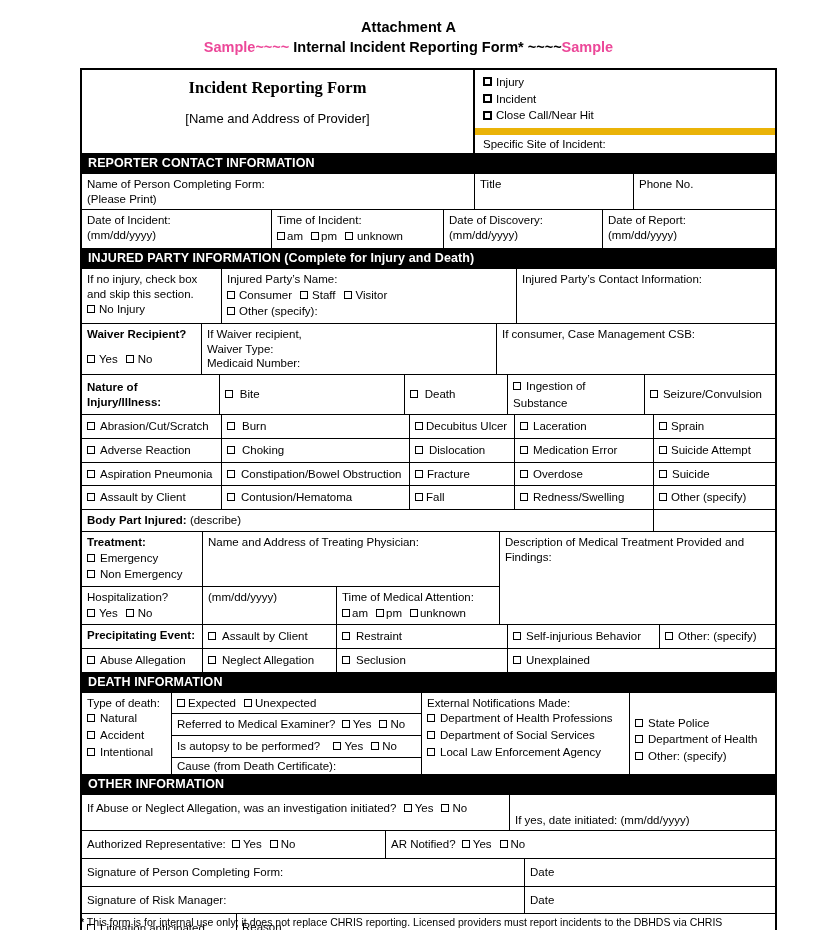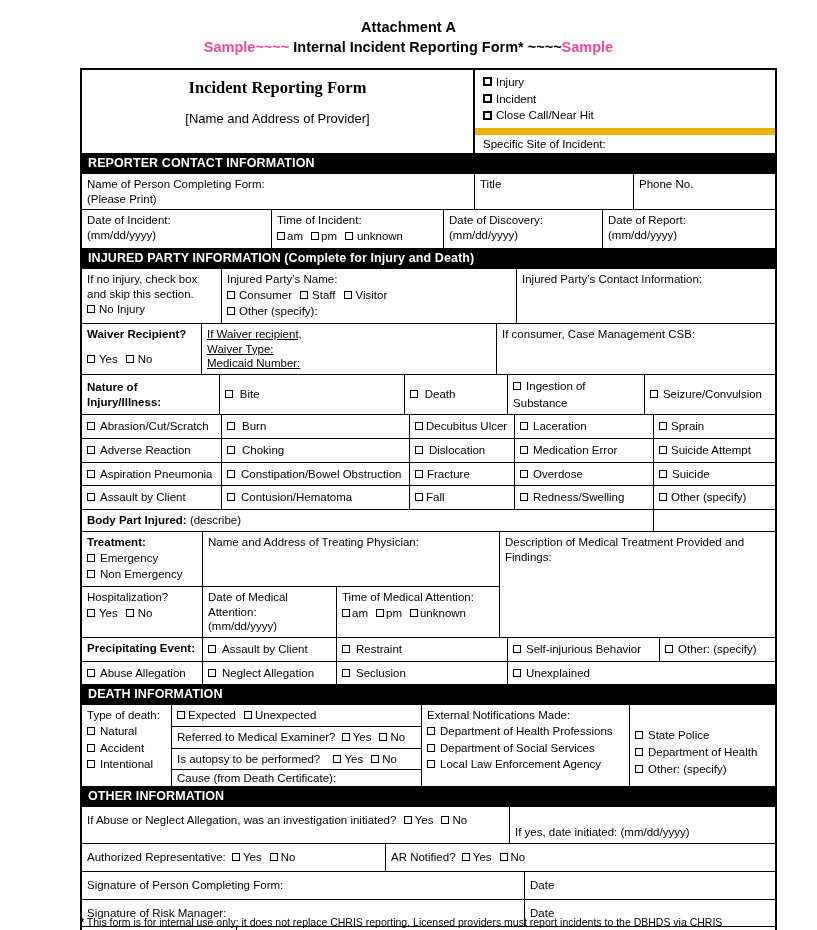--- a/index.html
+++ b/index.html
@@ -147,21 +147,21 @@
       <div class="cell" style="flex:1;"><span>Injured Party’s Contact Information:</span></div>
     </div>
 
     <div class="row">
       <div class="cell" style="width:120px;">
         <div class="bold">Waiver Recipient?</div>
         <div style="margin-top:9px;">
           <span class="ck"><span class="cb"></span><span>Yes</span></span><span class="ck"><span class="cb"></span><span>No</span></span>
         </div>
       </div>
-      <div class="cell" style="width:295px;text-decoration:underline;">
+      <div class="cell" style="width:295px;">
         <div>If Waiver recipient,</div>
         <div>Waiver Type:</div>
         <div>Medicaid Number:</div>
       </div>
       <div class="cell" style="flex:1;"><span>If consumer, Case Management CSB:</span></div>
     </div>
 
     <div class="row">
       <div class="cell bold" style="width:140px; display:flex; align-items:center;">
           <span>Nature of Injury/Illness:</span>
@@ -224,21 +224,20 @@
             <span class="ck block"><span class="cb" style="margin-right:5px;"></span><span>Non Emergency</span></span>
           </div>
           <div class="cell nb" style="flex:1;"><span>Name and Address of Treating Physician:</span></div>
         </div>
         <div class="row" style="border-bottom:none;">
           <div class="cell" style="width:121px;">
             <div>Hospitalization?</div>
             <span class="ck"><span class="cb"></span><span>Yes</span></span><span class="ck"><span class="cb"></span><span>No</span></span>
           </div>
           <div class="cell" style="width:134px;">
-            <div>Date of Medical Attention:</div>
             <div>(mm/dd/yyyy)</div>
           </div>
           <div class="cell nb" style="flex:1;">
             <div>Time of Medical Attention:</div>
             <div>
               <span class="ck"><span class="cb" style="margin-right:2px;"></span><span>am</span></span><span class="ck"><span class="cb" style="margin-right:2px;"></span><span>pm</span></span><span class="ck"><span class="cb" style="margin-right:2px;"></span><span>unknown</span></span>
             </div>
           </div>
         </div>
       </div>

